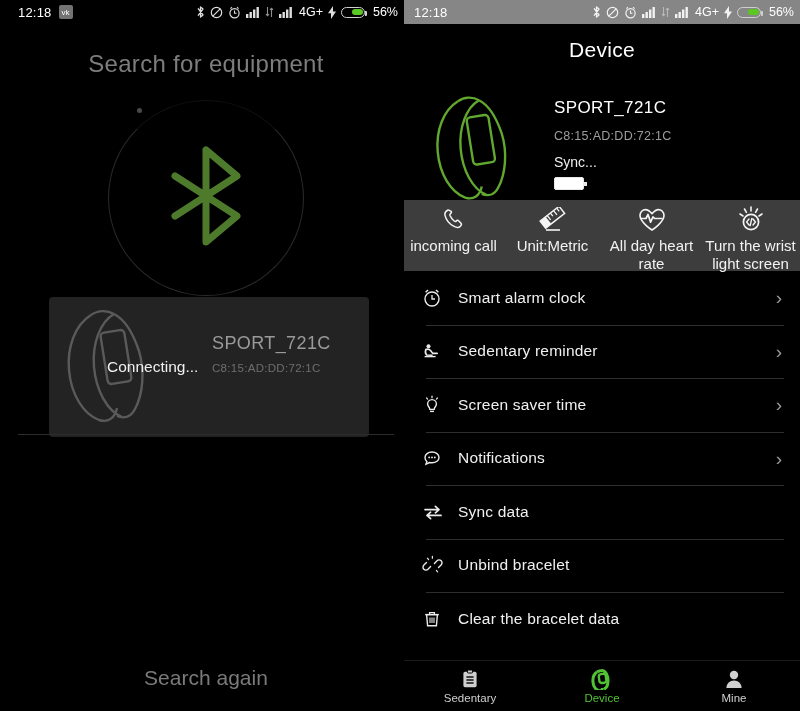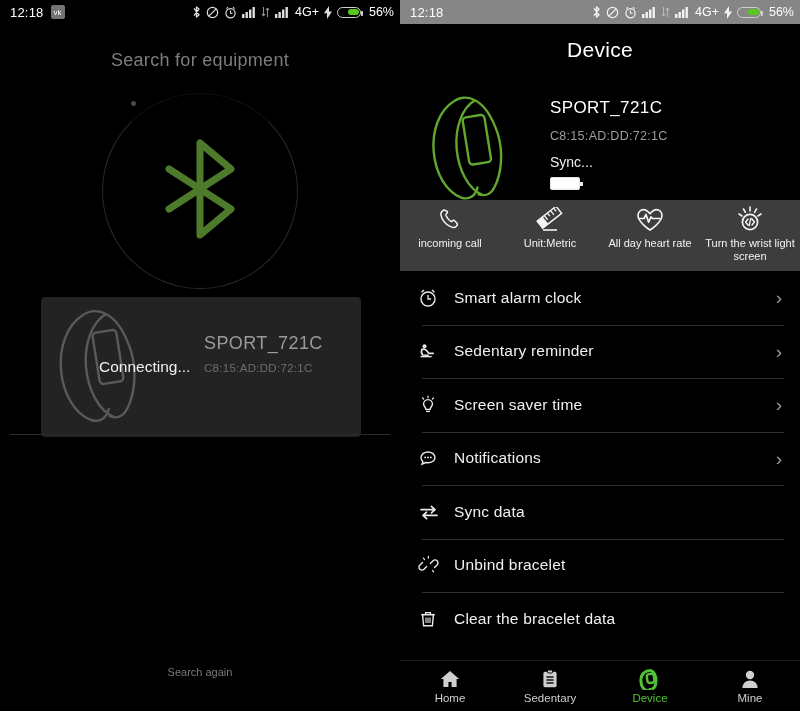--- a/index.html
+++ b/index.html
@@ -2,21 +2,21 @@
 <html><head>
 <meta charset="utf-8">
 <style>
   * { margin:0; padding:0; box-sizing:border-box; }
   html,body {
     width:800px; height:711px;
     background:#000;
     font-family:"Liberation Sans", sans-serif;
     overflow:hidden;
   }
-  .screens { display:flex; width:800px; height:711px; }
+  .screens { display:flex; width:800px; height:711px;padding-left:8px; }
   .screen { position:relative; width:400px; height:711px; overflow:hidden; background:#000; }
 
   
   .statusbar {
     height:24px; display:flex; align-items:center;
     padding:0 6px 0 10px; font-size:12.5px; color:#fff;
     position:relative; z-index:5;
   }
   .sb-left  { background:#000; }
   .sb-right { background:#868686; }
@@ -37,21 +37,21 @@
   }
   .sb-batt::after{
     content:""; position:absolute; right:-3px; top:3px;
     width:2px; height:5px; background:#cfcfcf; border-radius:0 1px 1px 0;
   }
   .sb-batt i { display:block; height:100%; width:56%; background:#5bc722; border-radius:4px; margin-left:auto; }
   .sb-pct { font-size:12.5px; margin-left:3px; }
 
   
   .search-title {
-    text-align:center; color:#7d7d7d; font-size:18px;
+    text-align:center; color:#7d7d7d; font-size:24px;
     margin-top:26px; letter-spacing:.3px; font-weight:400;
   }
   .scan-wrap {
     position:relative; width:196px; height:196px;
     margin:22px auto 0;
   }
   .scan-ring {
     position:absolute; inset:0; border-radius:50%;
     border:1px solid #2a2a2a;
     border-top-color:#101010;
@@ -71,21 +71,21 @@
     position:absolute; left:163px; top:36px; font-size:18px; color:#9a9a9a; letter-spacing:.4px;
   }
   .card-mac {
     position:absolute; left:163px; top:65px; font-size:11.5px; color:#6e6e6e; letter-spacing:.3px;
   }
   .divider-left {
     position:absolute; left:10px; right:10px; top:434px; height:1px; background:#2c2c2c;
   }
   .search-again {
     position:absolute; left:0; right:0; top:666px; text-align:center;
-    color:#7a7a7a; font-size:11px;
+    color:#7a7a7a; font-size:21px;
   }
 
   
   .dev-title {
     text-align:center; color:#fff; font-size:21px; margin-top:14px; letter-spacing:.3px;
   }
   .dev-head { display:flex; align-items:flex-start; padding:16px 0 0 0; height:138px; }
   .dev-head .art { width:150px; display:flex; justify-content:center; padding-top:14px; }
   .dev-head .info { padding-top:20px; }
   .dev-name { color:#fff; font-size:17px; letter-spacing:.4px; }
@@ -99,21 +99,21 @@
   .dev-batt::after{
     content:""; position:absolute; right:-4px; top:3.5px;
     width:3px; height:4px; background:#e8e8e8;
   }
 
   .quick-row {
     display:flex; background:#3d3d3d; height:71px; align-items:flex-start;
   }
   .quick {
     flex:1; display:flex; flex-direction:column; align-items:center;
-    padding-top:6px; color:#f2f2f2; font-size:11px; text-align:center; line-height:1.18;
+    padding-top:6px; color:#f2f2f2; font-size:15px; text-align:center; line-height:1.18;
   }
   .quick .qi { height:28px; display:flex; align-items:center; justify-content:center; }
   .quick .ql { margin-top:3px; padding:0 2px; }
 
   .list { padding:0 16px 0 18px; }
   .row {
     display:flex; align-items:center; height:53.5px; position:relative;
   }
   .row + .row::before {
     content:""; position:absolute; left:4px; right:0; top:0; height:1px; background:#2e2e2e;
@@ -457,28 +457,20 @@
             </svg>
         </span>
         <span class="rl">Clear the bracelet data</span>
       </div>
 
     </div>
 
     <div class="bottom-nav">
       <div class="nav">
         <span class="ni">
-          <svg width="22" height="20" viewBox="0 0 22 20">
-              <path d="M11 2L1.8 10h2.6v8h5v-5h3.2v5h5v-8h2.6z" fill="#cfcfcf"></path>
-            </svg>
-        </span>
-        <span>Home</span>
-      </div>
-      <div class="nav">
-        <span class="ni">
           <svg width="20" height="20" viewBox="0 0 20 20">
               <rect x="3.4" y="2.8" width="13.2" height="15.4" rx="1.6" fill="#cfcfcf"></rect>
               <rect x="7.4" y="1" width="5.2" height="3" rx="1" fill="#cfcfcf" stroke="#000" stroke-width="1"></rect>
               <g stroke="#000" stroke-width="1.4">
                 <line x1="6.4" y1="8" x2="13.6" y2="8"></line>
                 <line x1="6.4" y1="11" x2="13.6" y2="11"></line>
                 <line x1="6.4" y1="14" x2="13.6" y2="14"></line>
               </g>
             </svg>
         </span>

